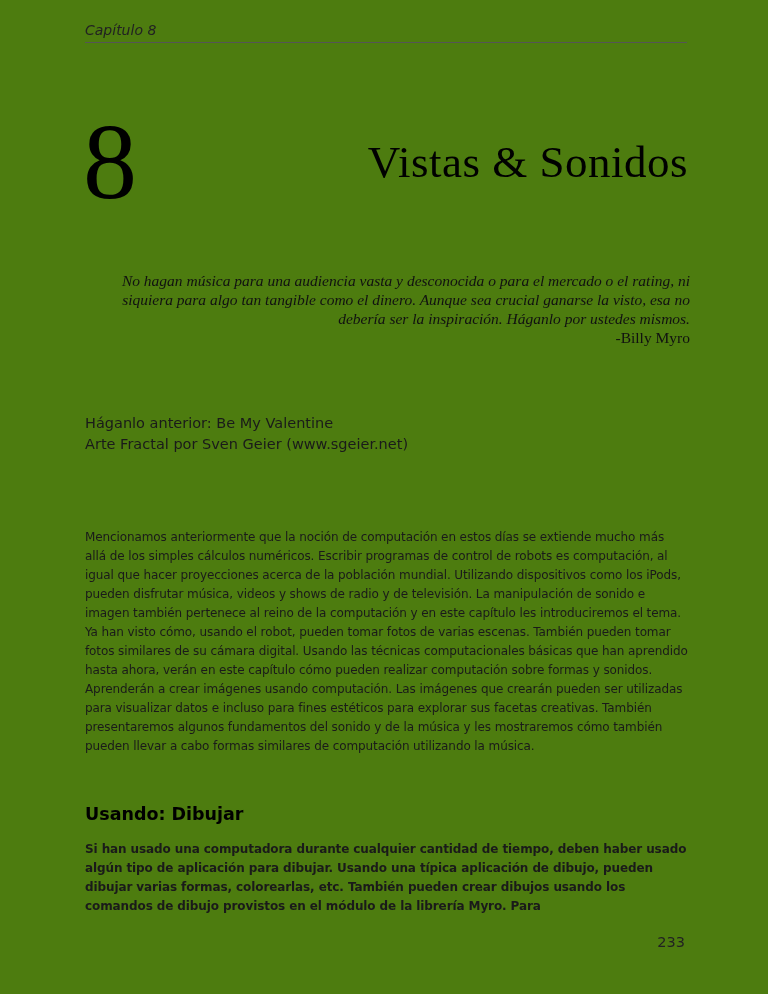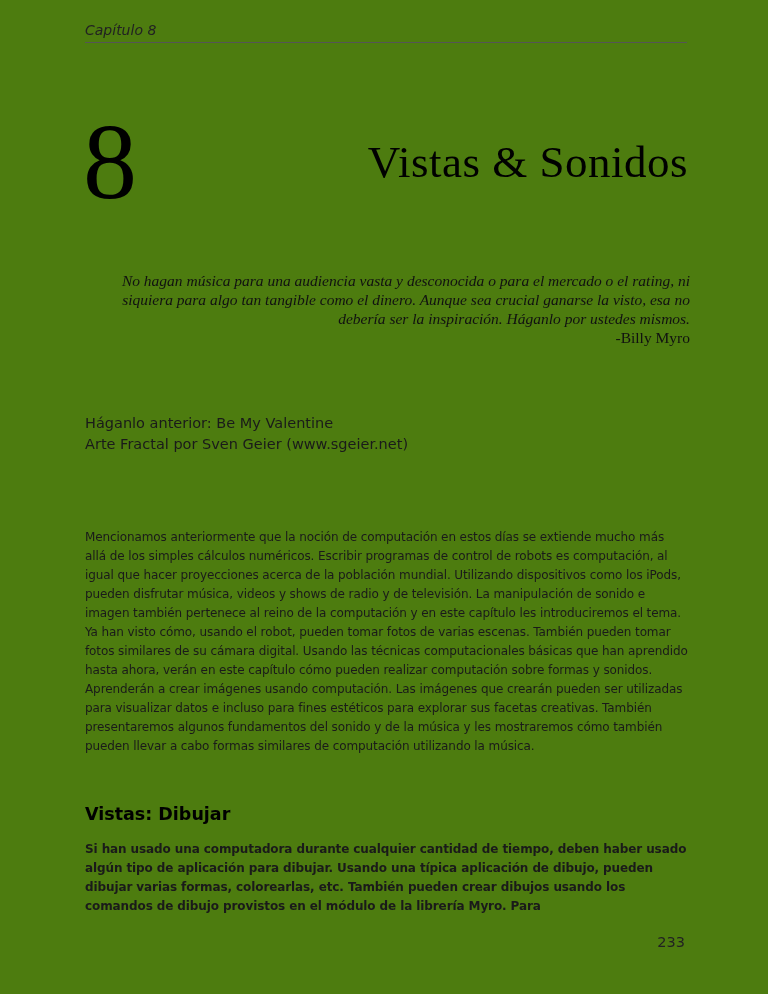--- a/index.html
+++ b/index.html
@@ -118,19 +118,19 @@
     <div class="quote-attribution">-Billy Myro</div>
   </div>
 
   <div class="figure-credit">
     <div>Háganlo anterior: Be My Valentine</div>
     <div>Arte Fractal por Sven Geier (www.sgeier.net)</div>
   </div>
 
   <div class="body-paragraph para-1">Mencionamos anteriormente que la noción de computación en estos días se extiende mucho más allá de los simples cálculos numéricos. Escribir programas de control de robots es computación, al igual que hacer proyecciones acerca de la población mundial. Utilizando dispositivos como los iPods, pueden disfrutar música, videos y shows de radio y de televisión. La manipulación de sonido e imagen también pertenece al reino de la computación y en este capítulo les introduciremos el tema. Ya han visto cómo, usando el robot, pueden tomar fotos de varias escenas. También pueden tomar fotos similares de su cámara digital. Usando las técnicas computacionales básicas que han aprendido hasta ahora, verán en este capítulo cómo pueden realizar computación sobre formas y sonidos. Aprenderán a crear imágenes usando computación. Las imágenes que crearán pueden ser utilizadas para visualizar datos e incluso para fines estéticos para explorar sus facetas creativas. También presentaremos algunos fundamentos del sonido y de la música y les mostraremos cómo también pueden llevar a cabo formas similares de computación utilizando la música.</div>
 
-  <div class="section-heading">Vistas: Dibujar</div>
+  <div class="section-heading">Usando: Dibujar</div>
 
   <div class="body-paragraph para-2">Si han usado una computadora durante cualquier cantidad de tiempo, deben haber usado algún tipo de aplicación para dibujar. Usando una típica aplicación de dibujo, pueden dibujar varias formas, colorearlas, etc. También pueden crear dibujos usando los comandos de dibujo provistos en el módulo de la librería Myro. Para</div>
 
   <div class="page-number">233</div>
 
 </div>
 
 </body></html>

